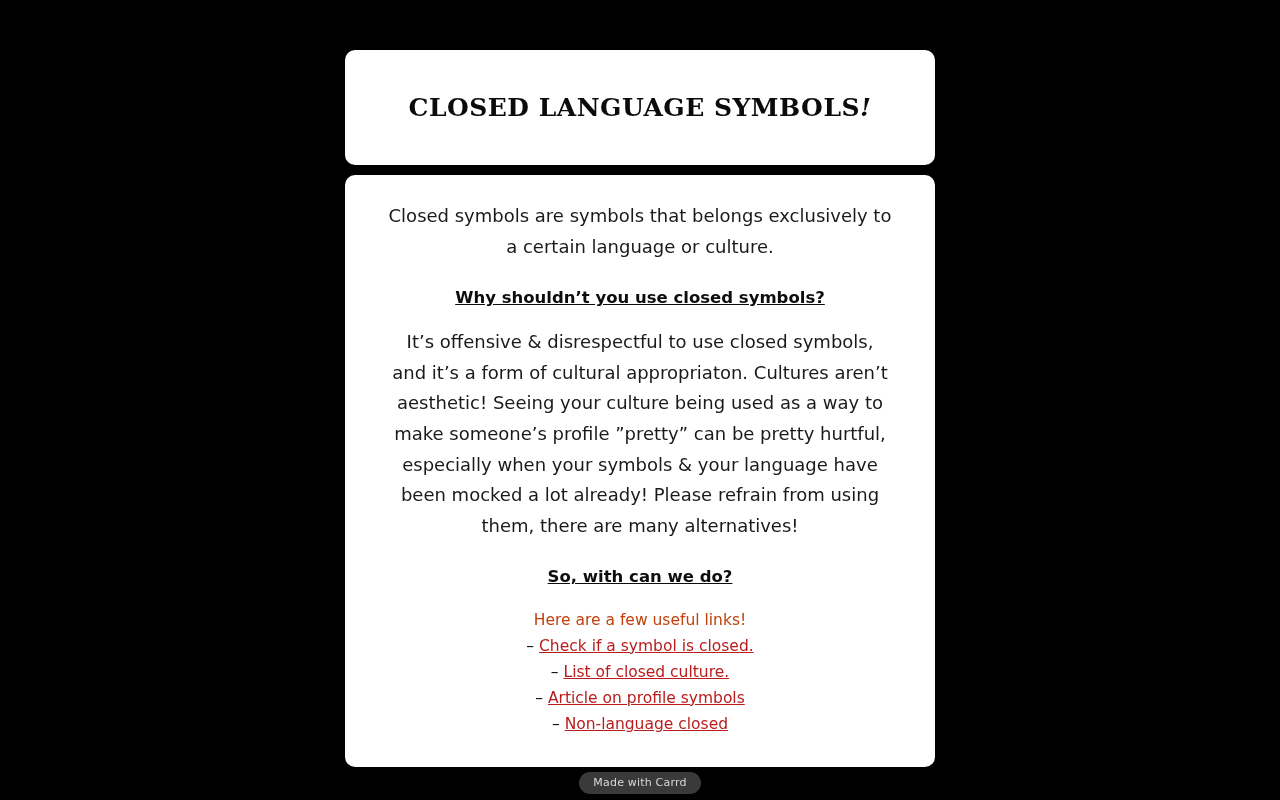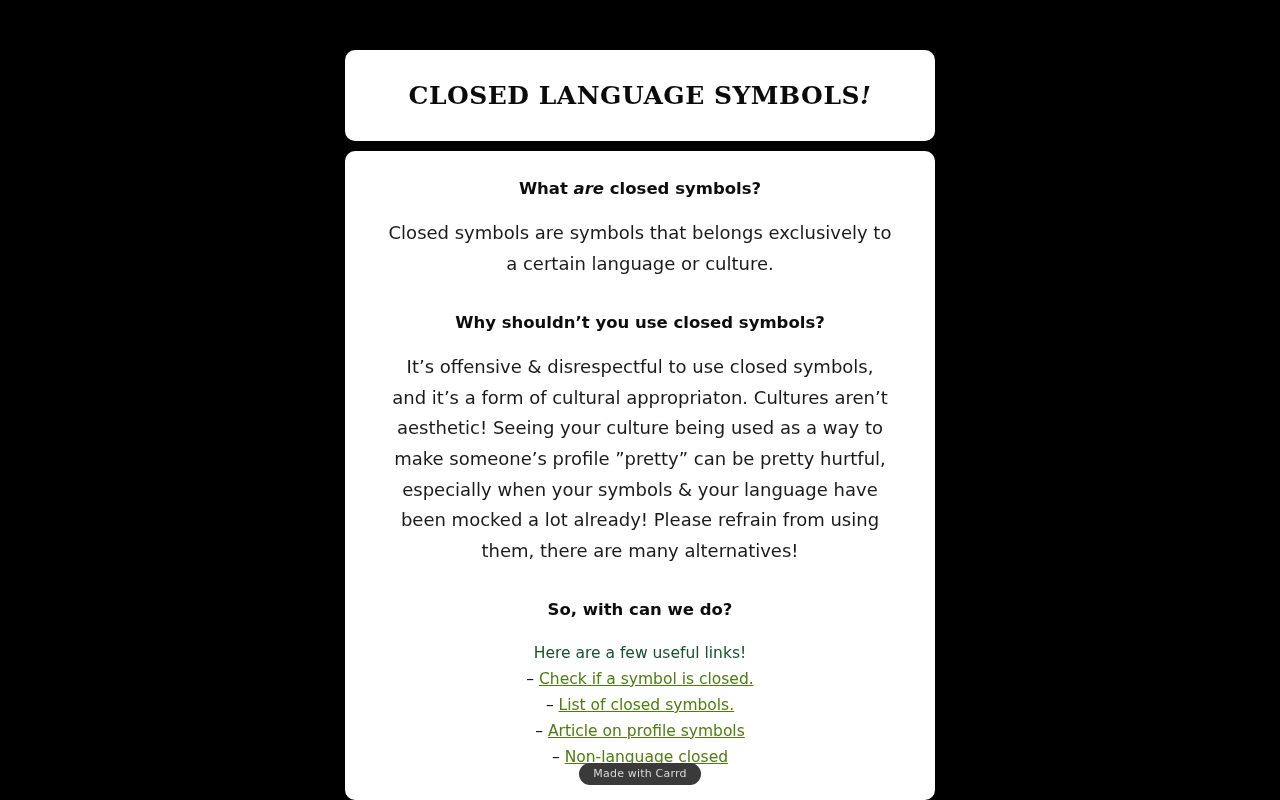--- a/index.html
+++ b/index.html
@@ -60,54 +60,55 @@
     font-weight: bold;
     font-size: 16.5px;
     line-height: 1.4;
     color: #0d0d0d;
     margin: 0 0 18px 0;
   }
   .q-heading .it {
     font-style: italic;
   }
   .q-heading.spaced {
-    margin-top: 32px;
+    margin-top: 24px;
+    text-decoration: underline;
   }
   .body-text {
     font-family: "DejaVu Sans", sans-serif;
     font-size: 18px;
     line-height: 1.7;
     color: #1a1a1a;
     margin: 0 0 4px 0;
     padding: 0 6px;
   }
   .links-intro {
     font-family: "DejaVu Sans", sans-serif;
     font-size: 15.5px;
     line-height: 1.7;
-    color: #14532d;
+    color: #c2410c;
     margin: 0;
   }
   .link-line {
     font-family: "DejaVu Sans", sans-serif;
     font-size: 15.5px;
     line-height: 1.68;
     color: #1a1a1a;
   }
   .link-line a {
-    color: #4d7c0f;
+    color: #b91c1c;
   }
   .dash {
     color: #1a1a1a;
   }
   .badge-wrap {
     position: absolute;
     left: 0;
     right: 0;
-    bottom: 15px;
+    bottom: 6px;
     display: flex;
     justify-content: center;
     text-align: right;
   }
   .carrd-badge {
     background: #3a3a3a;
     color: #d8d8d8;
     font-family: "DejaVu Sans", sans-serif;
     font-size: 11px;
     padding: 5px 14px 6px 14px;
@@ -123,39 +124,38 @@
 <div class="page">
 
   <div class="card header-card">
     <div class="site-title">
       <span>CLOSED LANGUAGE SYMBOLS</span><span class="bang">!</span>
     </div>
   </div>
 
   <div class="card content-card">
 
-    <p class="q-heading"><span>What </span><span class="it">are</span><span> closed symbols?</span></p>
 
     <p class="body-text">Closed symbols are symbols that belongs exclusively to a certain language or culture.</p>
 
     <p class="q-heading spaced">Why shouldn’t you use closed symbols?</p>
 
     <p class="body-text">It’s offensive &amp; disrespectful to use closed symbols, and it’s a form of cultural appropriaton. Cultures aren’t aesthetic! Seeing your culture being used as a way to make someone’s profile ”pretty” can be pretty hurtful, especially when your symbols &amp; your language have been mocked a lot already! Please refrain from using them, there are many alternatives!</p>
 
     <p class="q-heading spaced">So, with can we do?</p>
 
     <p class="links-intro">Here are a few useful links!</p>
 
     <div class="link-line">
       <span class="dash">–</span>
       <a href="#">Check if a symbol is closed.</a>
     </div>
     <div class="link-line">
       <span class="dash">–</span>
-      <a href="#">List of closed symbols.</a>
+      <a href="#">List of closed culture.</a>
     </div>
     <div class="link-line">
       <span class="dash">–</span>
       <a href="#">Article on profile symbols</a>
     </div>
     <div class="link-line">
       <span class="dash">–</span>
       <a href="#">Non-language closed</a>
     </div>
 

